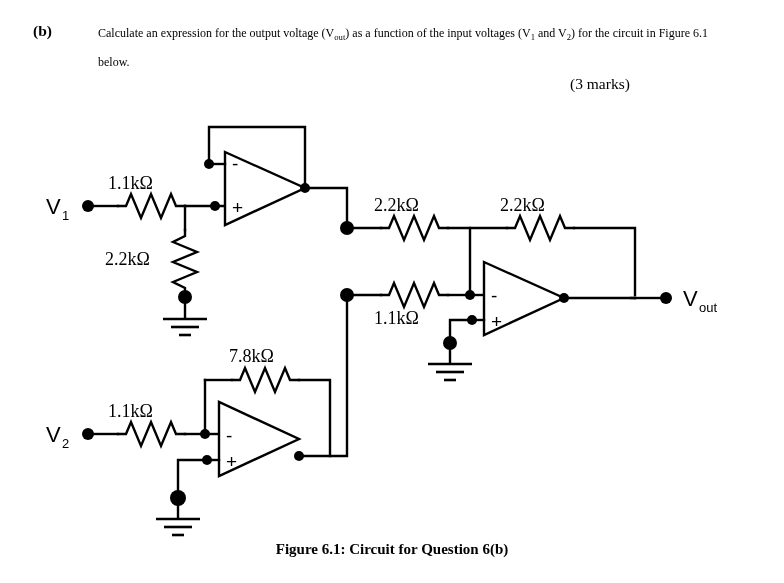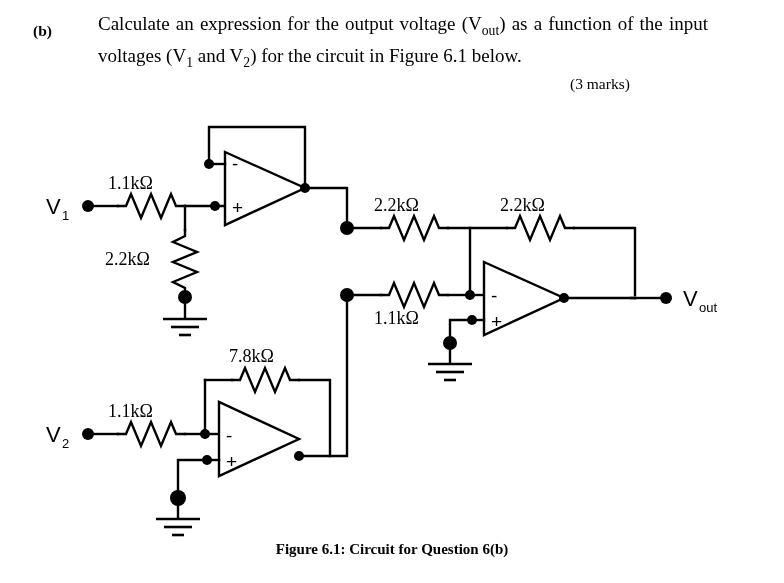--- a/index.html
+++ b/index.html
@@ -28,23 +28,23 @@
     position: absolute;
     left: 33px;
     top: 22px;
     font-size: 15.5px;
     font-weight: bold;
     font-family: "Liberation Serif", serif;
   }
   .q-text {
     position: absolute;
     left: 98px;
-    top: 11px;
+    top: 21px;
     width: 610px;
-    font-size: 19px;
+    font-size: 12px;
     line-height: 25px;
     text-align: justify;
     font-family: "Liberation Serif", serif;
   }
   .q-text sub { font-size: 0.72em; }
   .marks {
     position: absolute;
     left: 570px;
     top: 75px;
     font-size: 15.5px;

